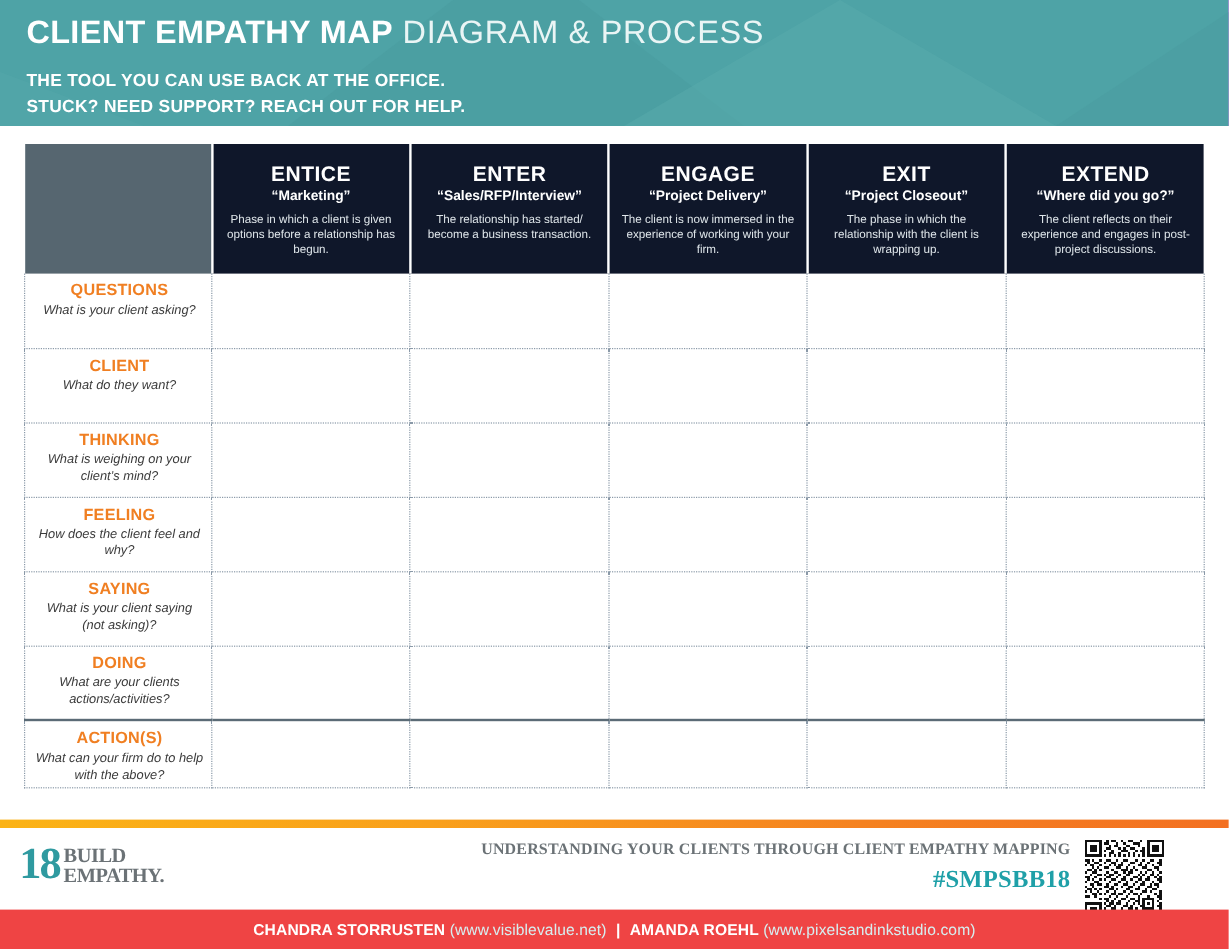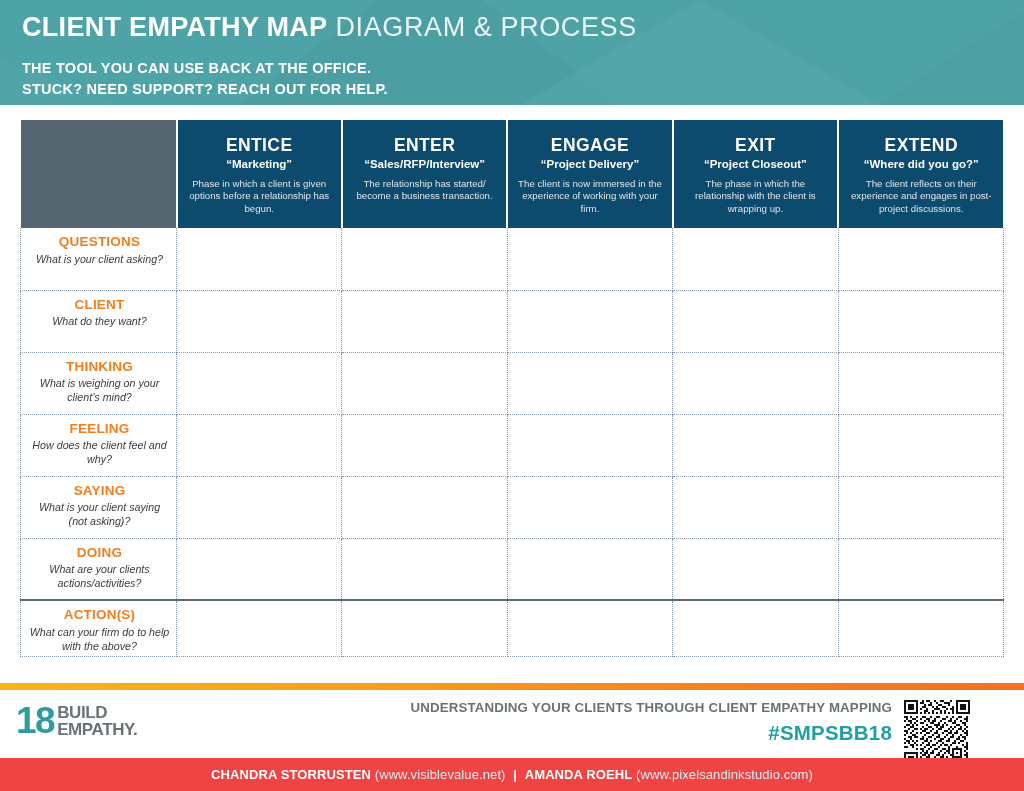--- a/index.html
+++ b/index.html
@@ -56,21 +56,21 @@
   table.emap col.c0 { width: 156px; }
   table.emap col.cx { width: 165.4px; }
 
   
   th.corner {
     background: #566670;
     height: 108px;
     border: 0;
   }
   th.phase {
-    background: #0c4a6e;
+    background: #0f172a;
     height: 108px;
     color: #ffffff;
     vertical-align: top;
     padding: 16px 9px 8px 9px;
     text-align: center;
     border-left: 2px solid #ffffff;
     font-weight: normal;
   }
   .ph-name {
     font-size: 17.5px; font-weight: bold; letter-spacing: .4px;
@@ -123,20 +123,21 @@
     position: absolute; left: 0; top: 683px;
     width: 1024px; height: 7px;
     background: linear-gradient(to right, #fbb316 0%, #f9a01b 35%, #f58220 70%, #f37021 100%);
   }
 
   
   .footer {
     position: absolute; left: 0; top: 690px;
     width: 988px; height: 68px;
     background: #ffffff;
+    font-family: Liberation Serif, serif;
   }
   .logo {
     position: absolute; left: 16px; top: 14px;
     display: flex; align-items: center;
   }
   .logo-18 {
     font-size: 37px; font-weight: bold; color: #2f9aa0;
     letter-spacing: -1.5px; line-height: .92;
   }
   .logo-words {

